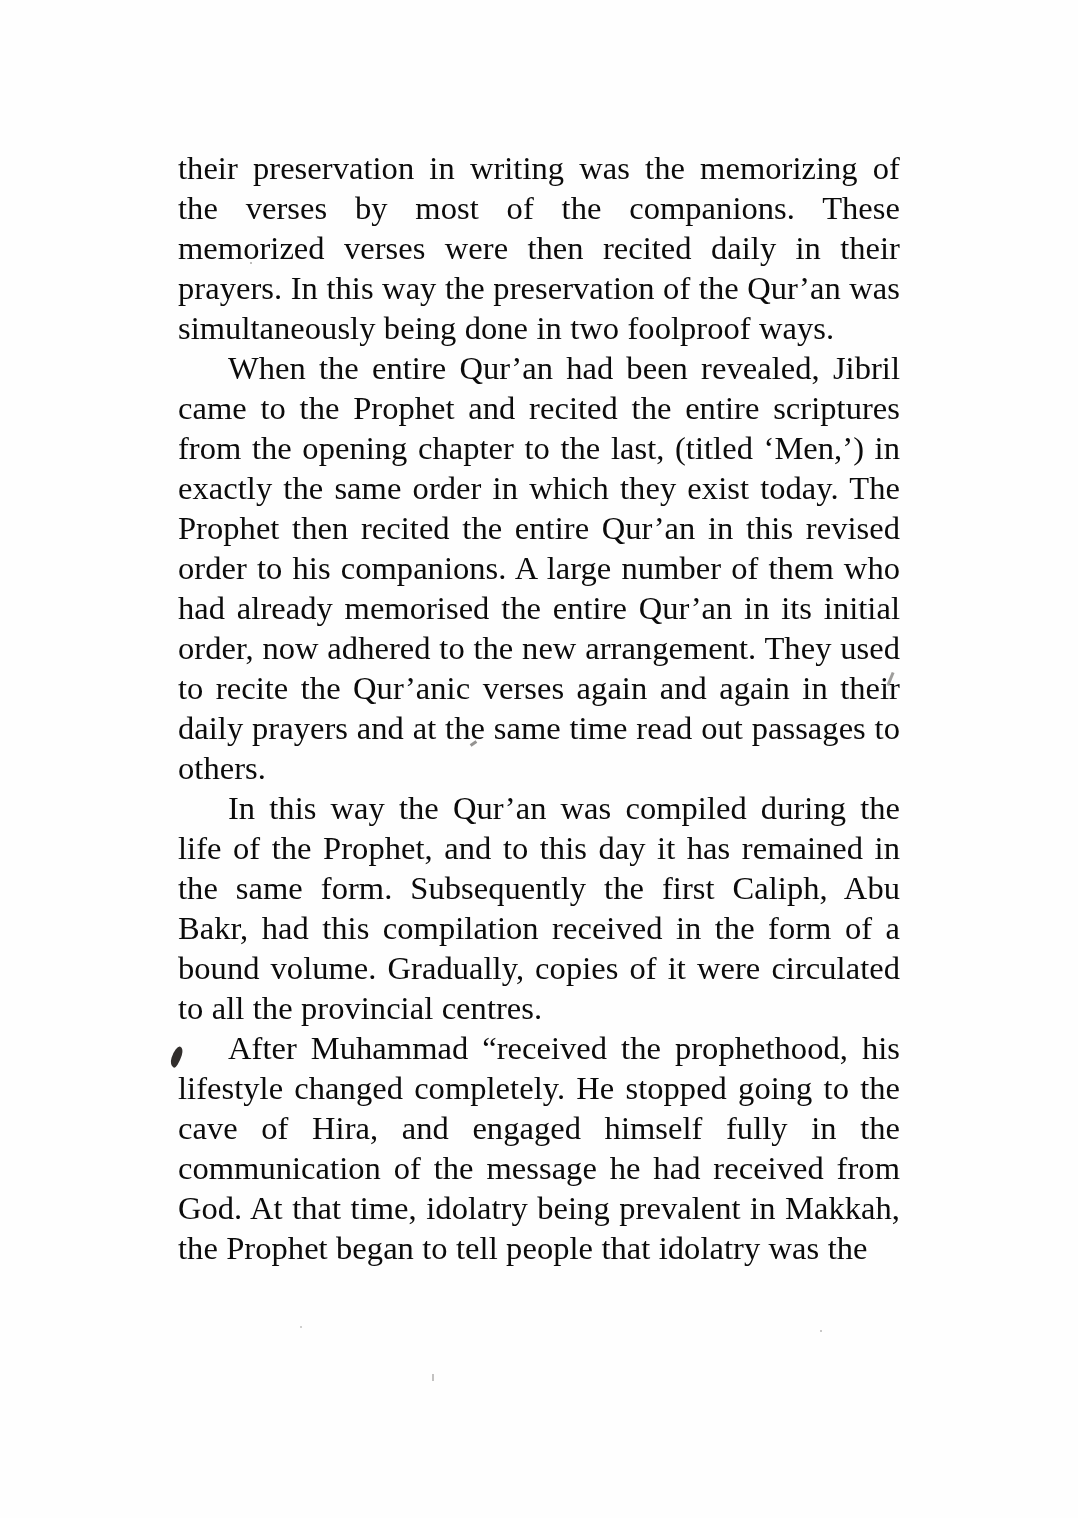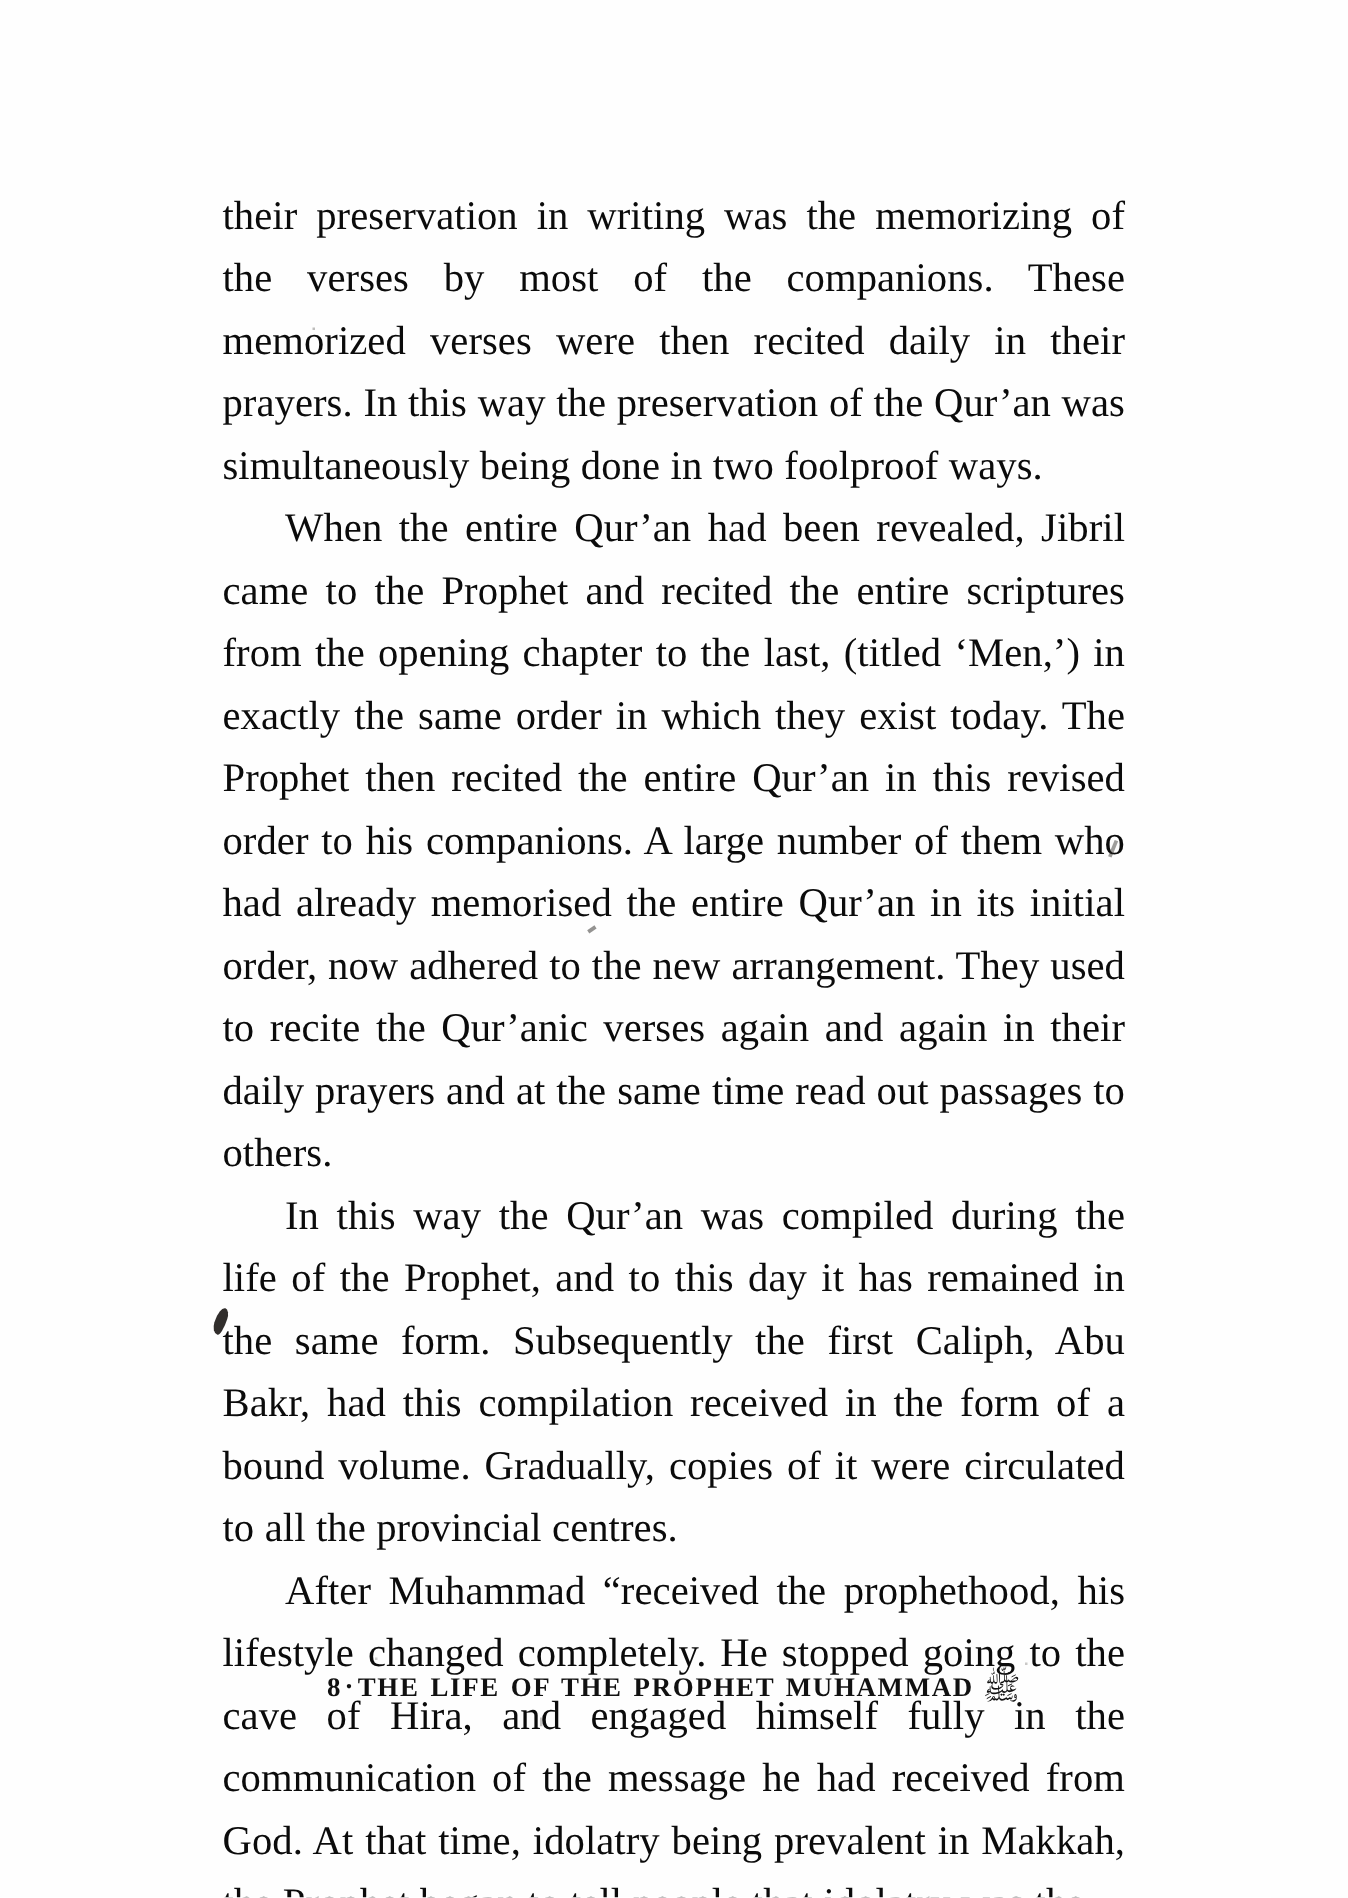--- a/index.html
+++ b/index.html
@@ -24,21 +24,21 @@
     position: absolute;
     left: 178px;
     top: 148px;
     width: 722px;
   }
   .para {
     margin: 0;
     text-align: justify;
     text-justify: inter-word;
     font-size: 32.5px;
-    line-height: 50px;
+    line-height: 40.0px;
     letter-spacing: 0.05px;
     word-spacing: 0.2px;
     text-indent: 50px;
     hyphens: none;
     -webkit-hyphens: none;
   }
   .para.first { text-indent: 0; }
 
   
   .footer {
@@ -103,23 +103,20 @@
 
 <div class="page">
 
   <div class="textblock">
     <p class="para first">their preservation in writing was the memorizing of the verses by most of the companions. These memorized verses were then recited daily in their prayers. In this way the preservation of the Qur’an was simultaneously being done in two foolproof ways.</p>
     <p class="para">When the entire Qur’an had been revealed, Jibril came to the Prophet and recited the entire scriptures from the opening chapter to the last, (titled ‘Men,’) in exactly the same order in which they exist today. The Prophet then recited the entire Qur’an in this revised order to his companions. A large number of them who had already memorised the entire Qur’an in its initial order, now adhered to the new arrangement. They used to recite the Qur’anic verses again and again in their daily prayers and at the same time read out passages to others.</p>
     <p class="para">In this way the Qur’an was compiled during the life of the Prophet, and to this day it has remained in the same form. Subsequently the first Caliph, Abu Bakr, had this compilation received in the form of a bound volume. Gradually, copies of it were circulated to all the provincial centres.</p>
     <p class="para">After Muhammad “received the prophethood, his lifestyle changed completely. He stopped going to the cave of Hira, and engaged himself fully in the communication of the message he had received from God. At that time, idolatry being prevalent in Makkah, the Prophet began to tell people that idolatry was the</p>
   </div>
 
-  <div class="footer">
-    <span class="page-num">8</span><span class="sep">·</span><span class="running-title">THE LIFE OF THE PROPHET MUHAMMAD</span><span class="honorific">ﷺ</span>
-  </div>
 
   <div class="smudge"></div>
   <div class="artifact speck-a"></div>
   <div class="artifact speck-b"></div>
   <div class="artifact speck-c"></div>
   <div class="artifact speck-d"></div>
   <div class="artifact speck-e"></div>
   <div class="artifact speck-f"></div>
 
 </div>

